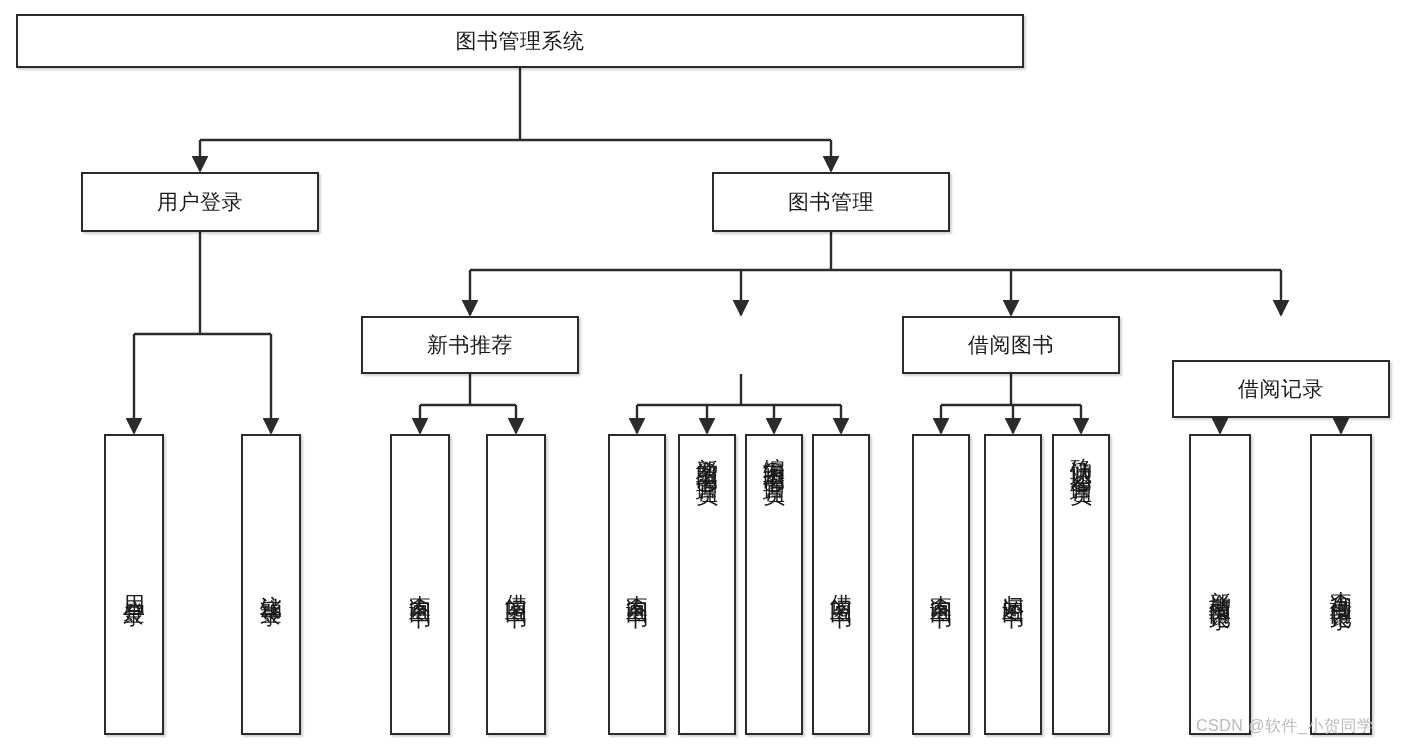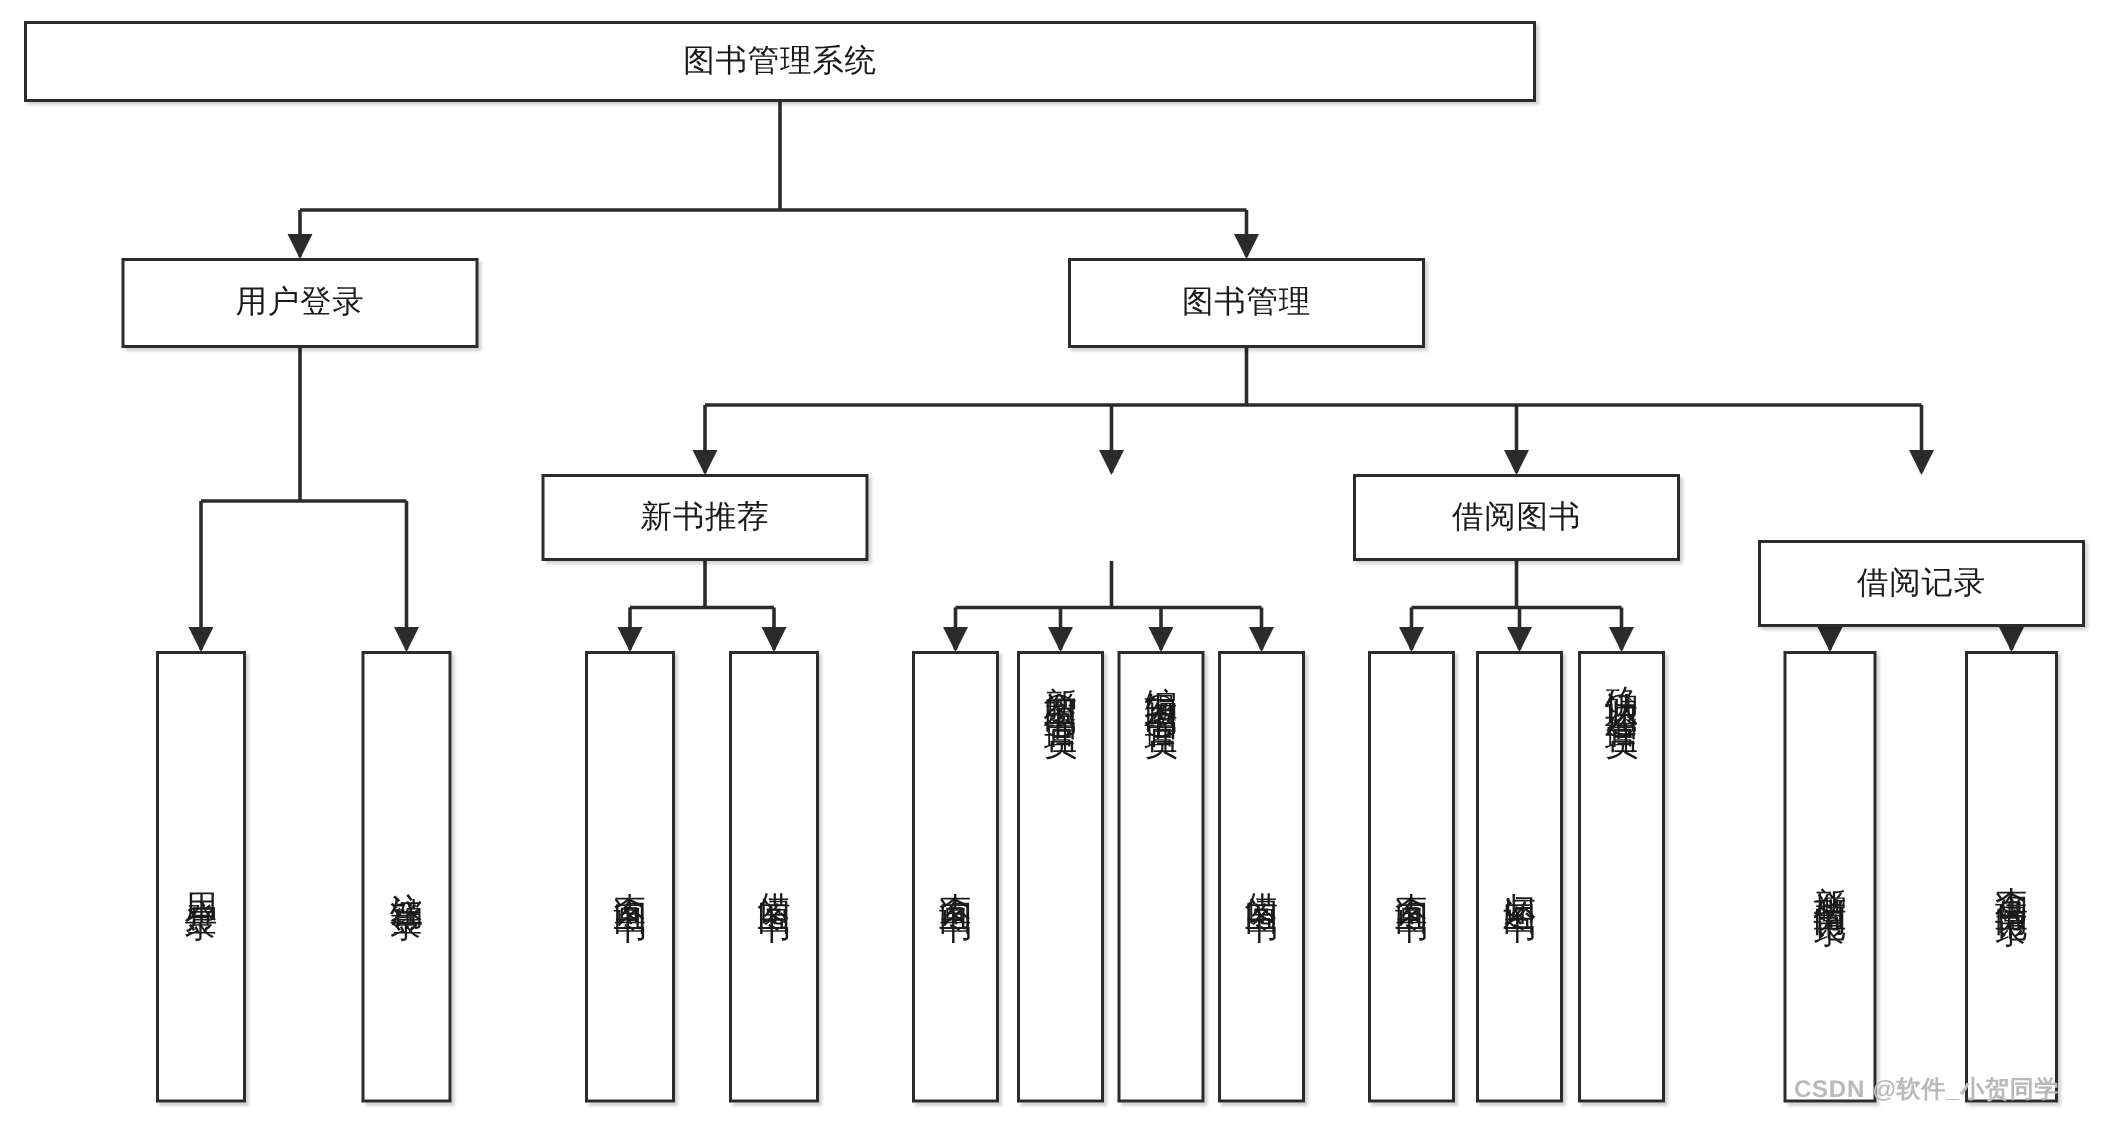--- a/index.html
+++ b/index.html
@@ -67,21 +67,20 @@
     align-items: center;
     padding-top: 0;
   }
   #watermark {
     position: absolute;
     color: #b9b9b9;
     font-size: 16px;
     white-space: nowrap;
     letter-spacing: 0.5px;
     pointer-events: none;
-    font-weight: bold;
   }
 </style>
 </head>
 <body>
 
 <div id="canvas">
 
   <svg id="edges" viewBox="0 0 1405 747" xmlns="http://www.w3.org/2000/svg">
     <defs>
       <marker id="arrow" viewBox="0 0 10 10" refX="9" refY="5" markerWidth="7" markerHeight="7" orient="auto-start-reverse">

